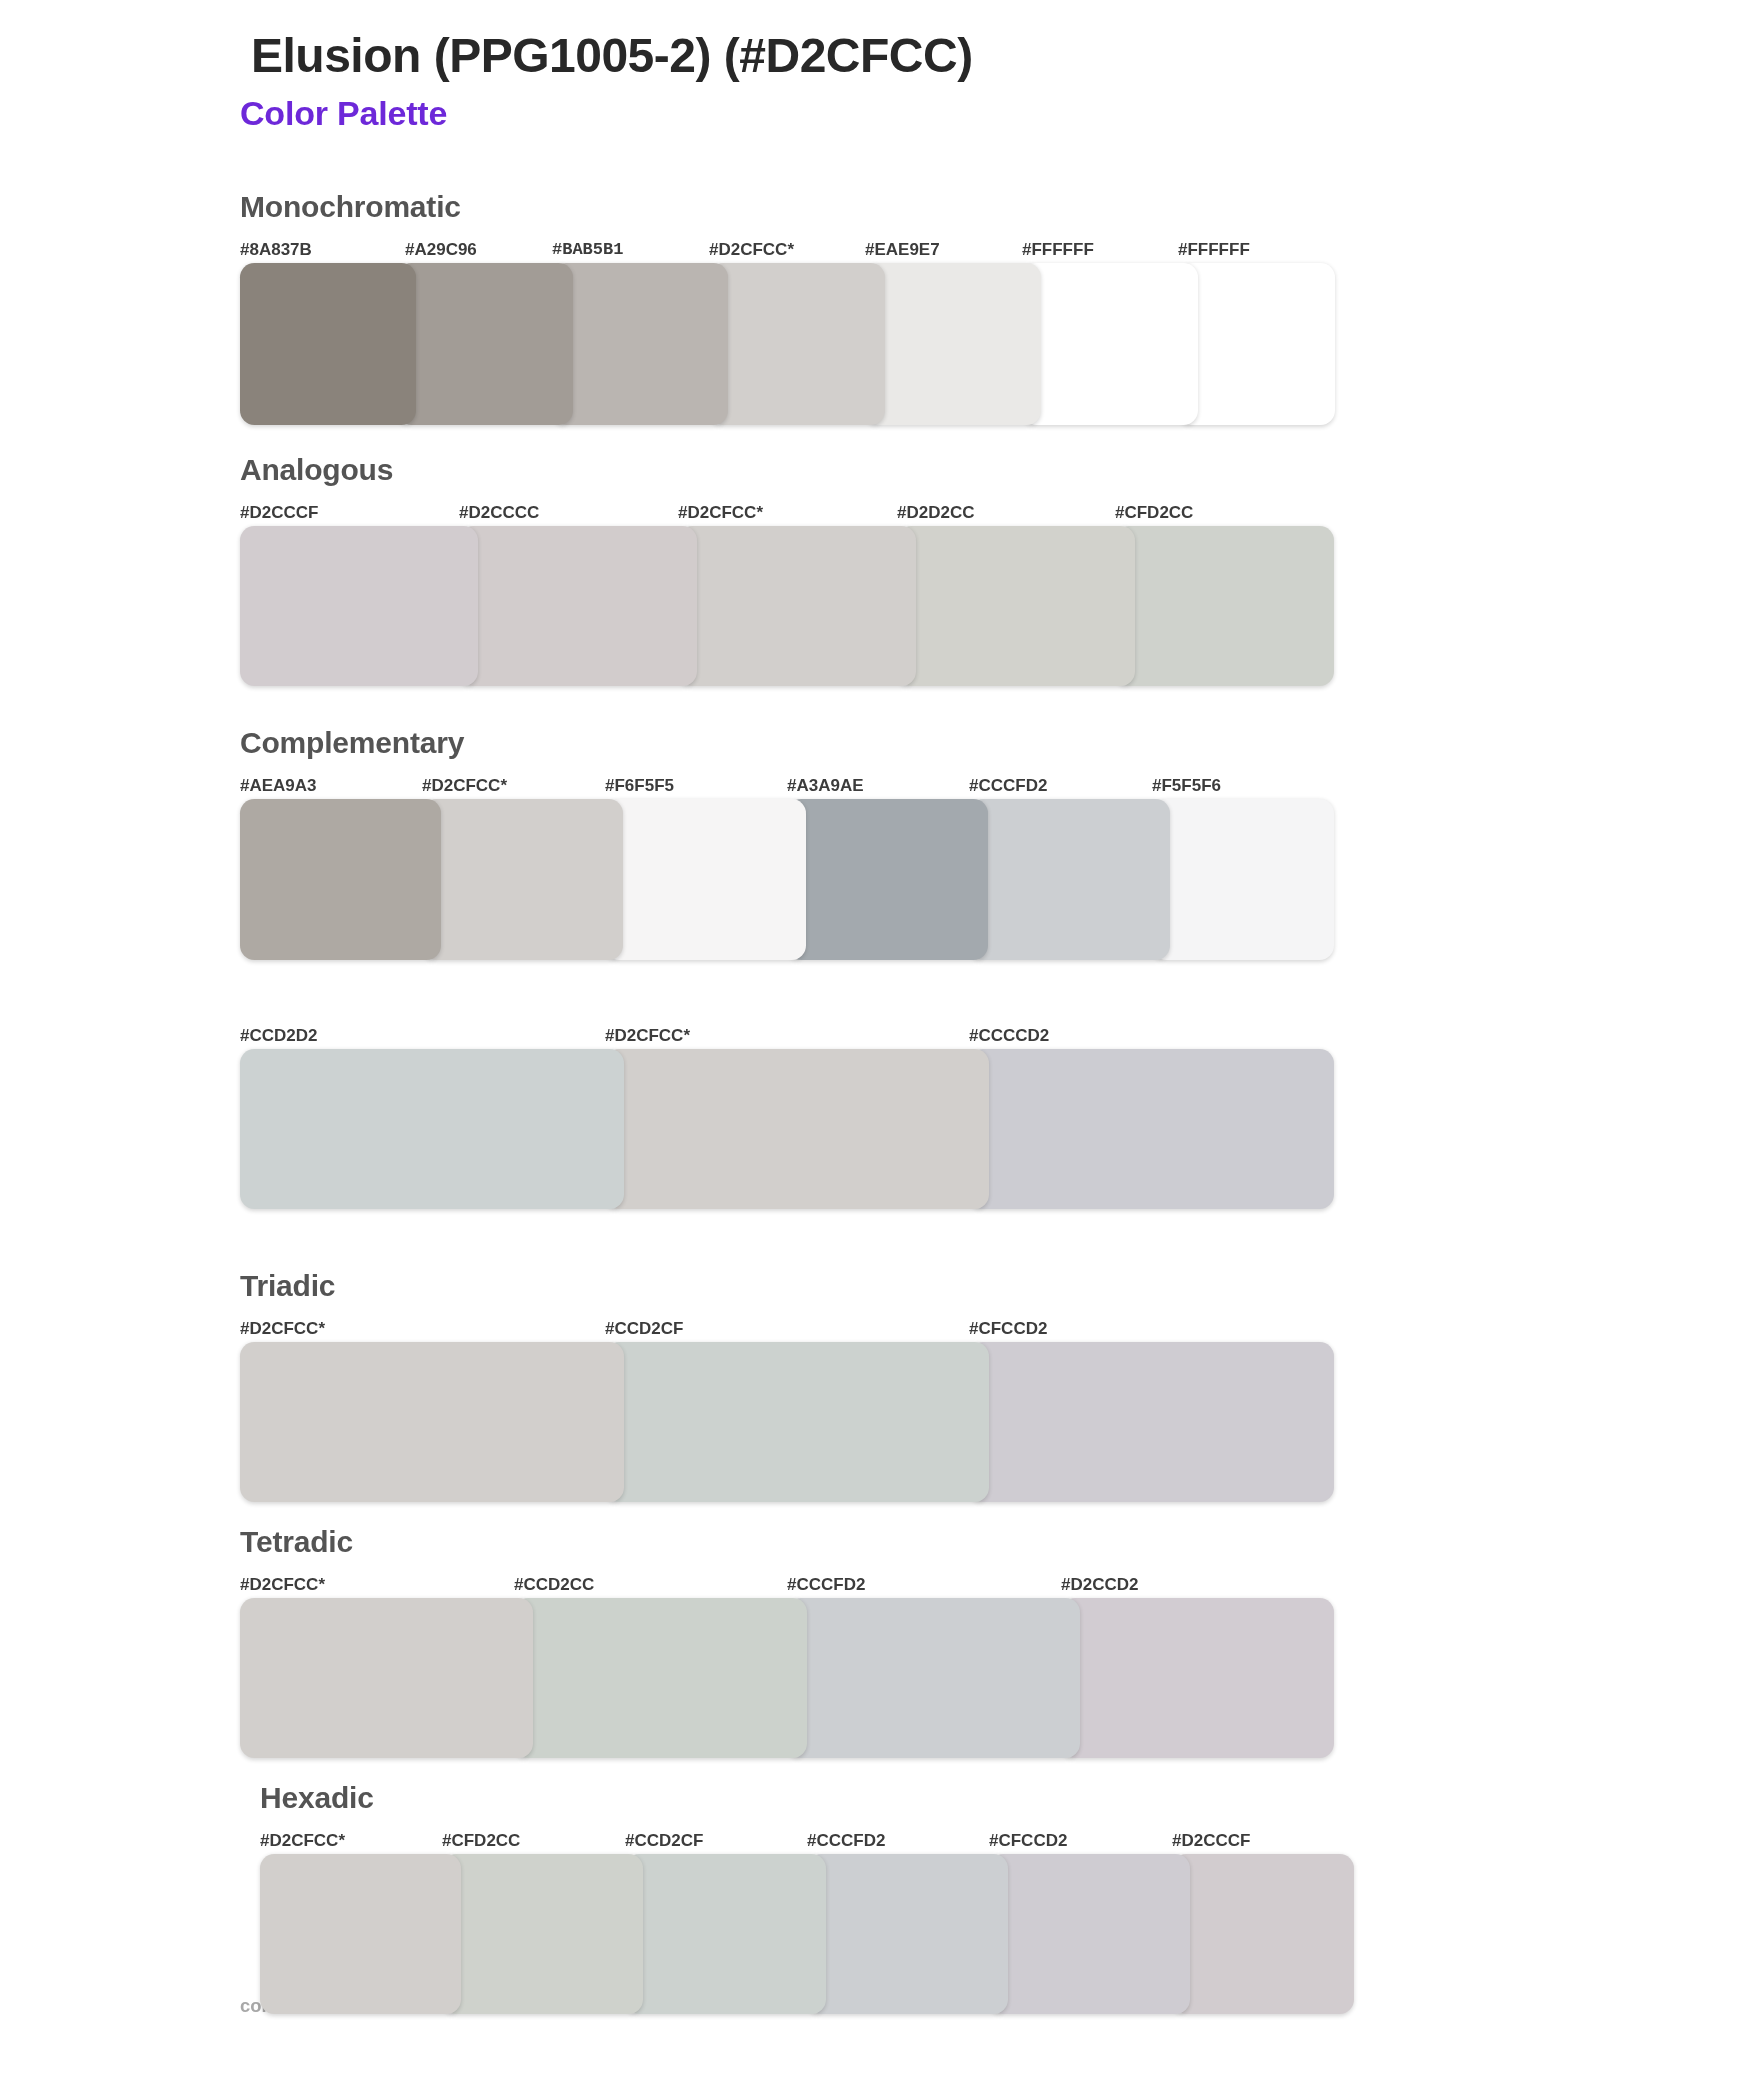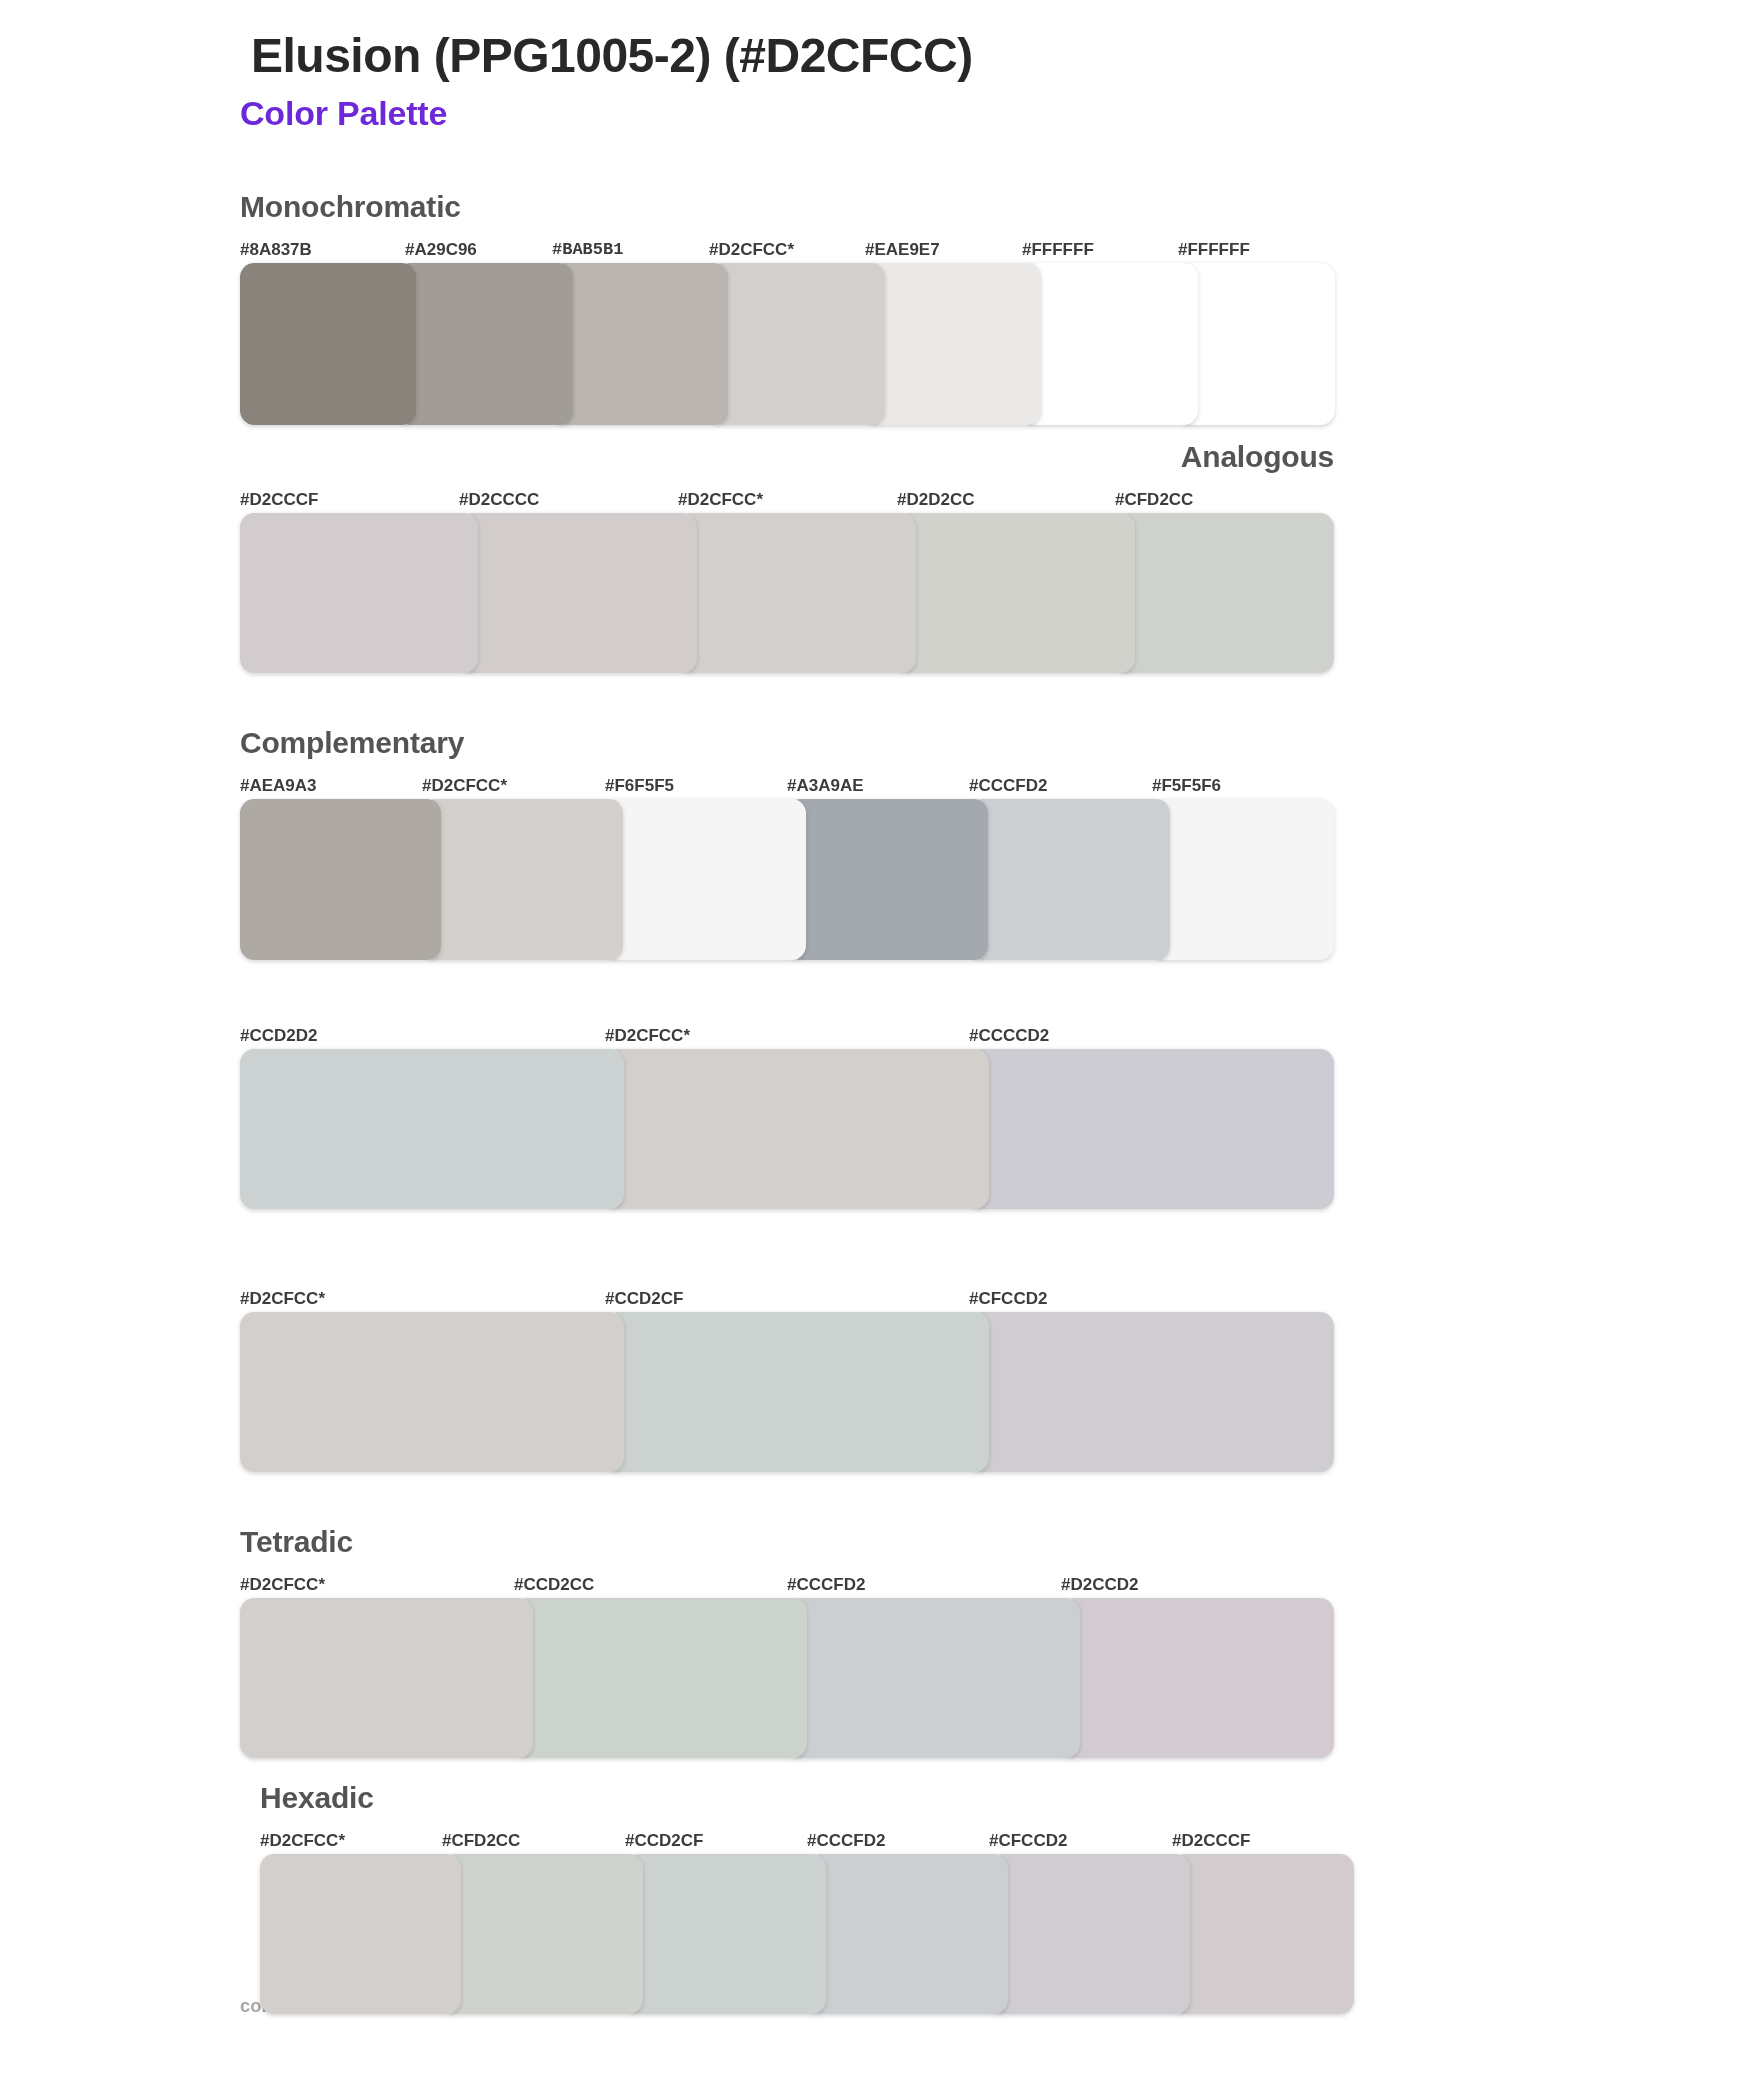--- a/index.html
+++ b/index.html
@@ -136,21 +136,21 @@
         <div class="swatch-row" style="height: 162px;">
           <div class="swatch" title="#8A837B" style="left: 0px; width: 176px; height: 162px; background: rgb(138, 131, 123); z-index: 7;"></div>
           <div class="swatch" title="#A29C96" style="left: 157px; width: 176px; height: 162px; background: rgb(162, 156, 150); z-index: 6;"></div>
           <div class="swatch" title="#BAB5B1" style="left: 312px; width: 176px; height: 162px; background: rgb(186, 181, 177); z-index: 5;"></div>
           <div class="swatch" title="#D2CFCC*" style="left: 469px; width: 176px; height: 162px; background: rgb(210, 207, 204); z-index: 4;"></div>
           <div class="swatch" title="#EAE9E7" style="left: 625px; width: 176px; height: 162px; background: rgb(234, 233, 231); z-index: 3;"></div>
           <div class="swatch" title="#FFFFFF" style="left: 782px; width: 176px; height: 162px; background: rgb(255, 255, 255); z-index: 2;"></div>
           <div class="swatch" title="#FFFFFF" style="left: 938px; width: 157px; height: 162px; background: rgb(255, 255, 255); z-index: 1;"></div>
         </div>
       </div>
-      <div class="section" style="top: 442px; text-align: right;">
+      <div class="section" style="top: 455px;">
         <h3 class="section-title">Analogous</h3>
         <div class="swatch-labels">
           <span class="swatch-label" style="left: 0px;">#D2CCCF</span>
           <span class="swatch-label" style="left: 219px;">#D2CCCC</span>
           <span class="swatch-label" style="left: 438px;">#D2CFCC*</span>
           <span class="swatch-label" style="left: 657px;">#D2D2CC</span>
           <span class="swatch-label" style="left: 875px;">#CFD2CC</span>
         </div>
         <div class="swatch-row" style="height: 160px;">
           <div class="swatch" title="#D2CCCF" style="left: 0px; width: 238px; height: 160px; background: rgb(210, 204, 207); z-index: 5;"></div>
@@ -185,20 +185,21 @@
           <span class="swatch-label" style="left: 365px;">#D2CFCC*</span>
           <span class="swatch-label" style="left: 729px;">#CCCCD2</span>
         </div>
         <div class="swatch-row" style="height: 160px;">
           <div class="swatch" title="#CCD2D2" style="left: 0px; width: 384px; height: 160px; background: rgb(204, 210, 210); z-index: 3;"></div>
           <div class="swatch" title="#D2CFCC*" style="left: 365px; width: 384px; height: 160px; background: rgb(210, 207, 204); z-index: 2;"></div>
           <div class="swatch" title="#CCCCD2" style="left: 729px; width: 365px; height: 160px; background: rgb(204, 204, 210); z-index: 1;"></div>
         </div>
       </div>
       <div class="section" style="top: 1271px;">
+        <h3 class="section-title">Triadic</h3>
         <div class="swatch-labels">
           <span class="swatch-label" style="left: 0px;">#D2CFCC*</span>
           <span class="swatch-label" style="left: 365px;">#CCD2CF</span>
           <span class="swatch-label" style="left: 729px;">#CFCCD2</span>
         </div>
         <div class="swatch-row" style="height: 160px;">
           <div class="swatch" title="#D2CFCC*" style="left: 0px; width: 384px; height: 160px; background: rgb(210, 207, 204); z-index: 3;"></div>
           <div class="swatch" title="#CCD2CF" style="left: 365px; width: 384px; height: 160px; background: rgb(204, 210, 207); z-index: 2;"></div>
           <div class="swatch" title="#CFCCD2" style="left: 729px; width: 365px; height: 160px; background: rgb(207, 204, 210); z-index: 1;"></div>
         </div>

